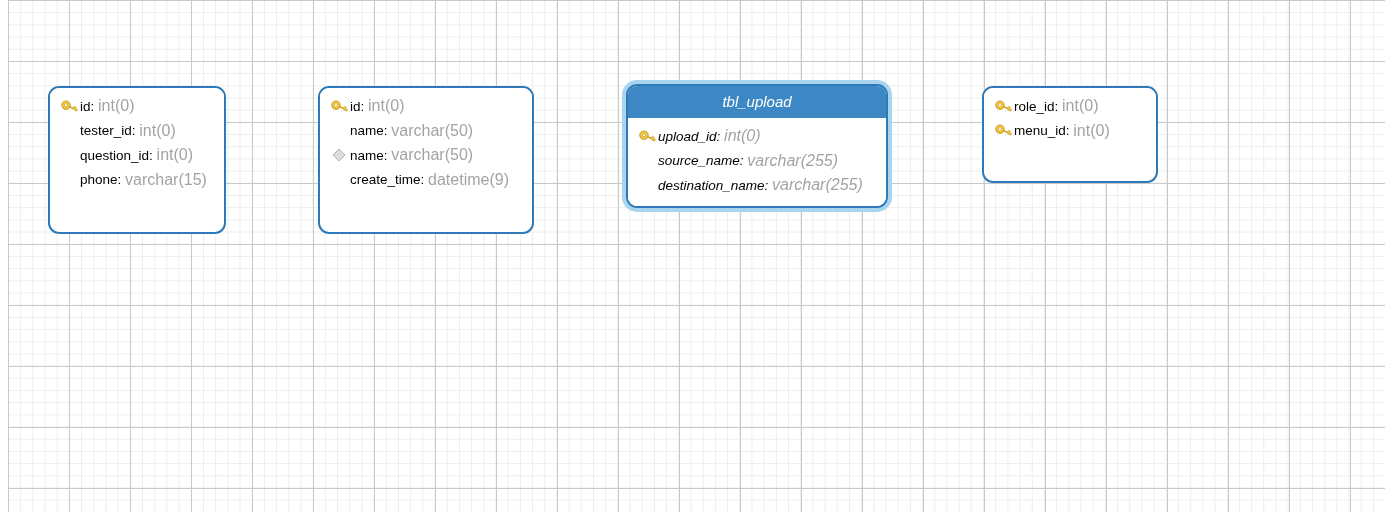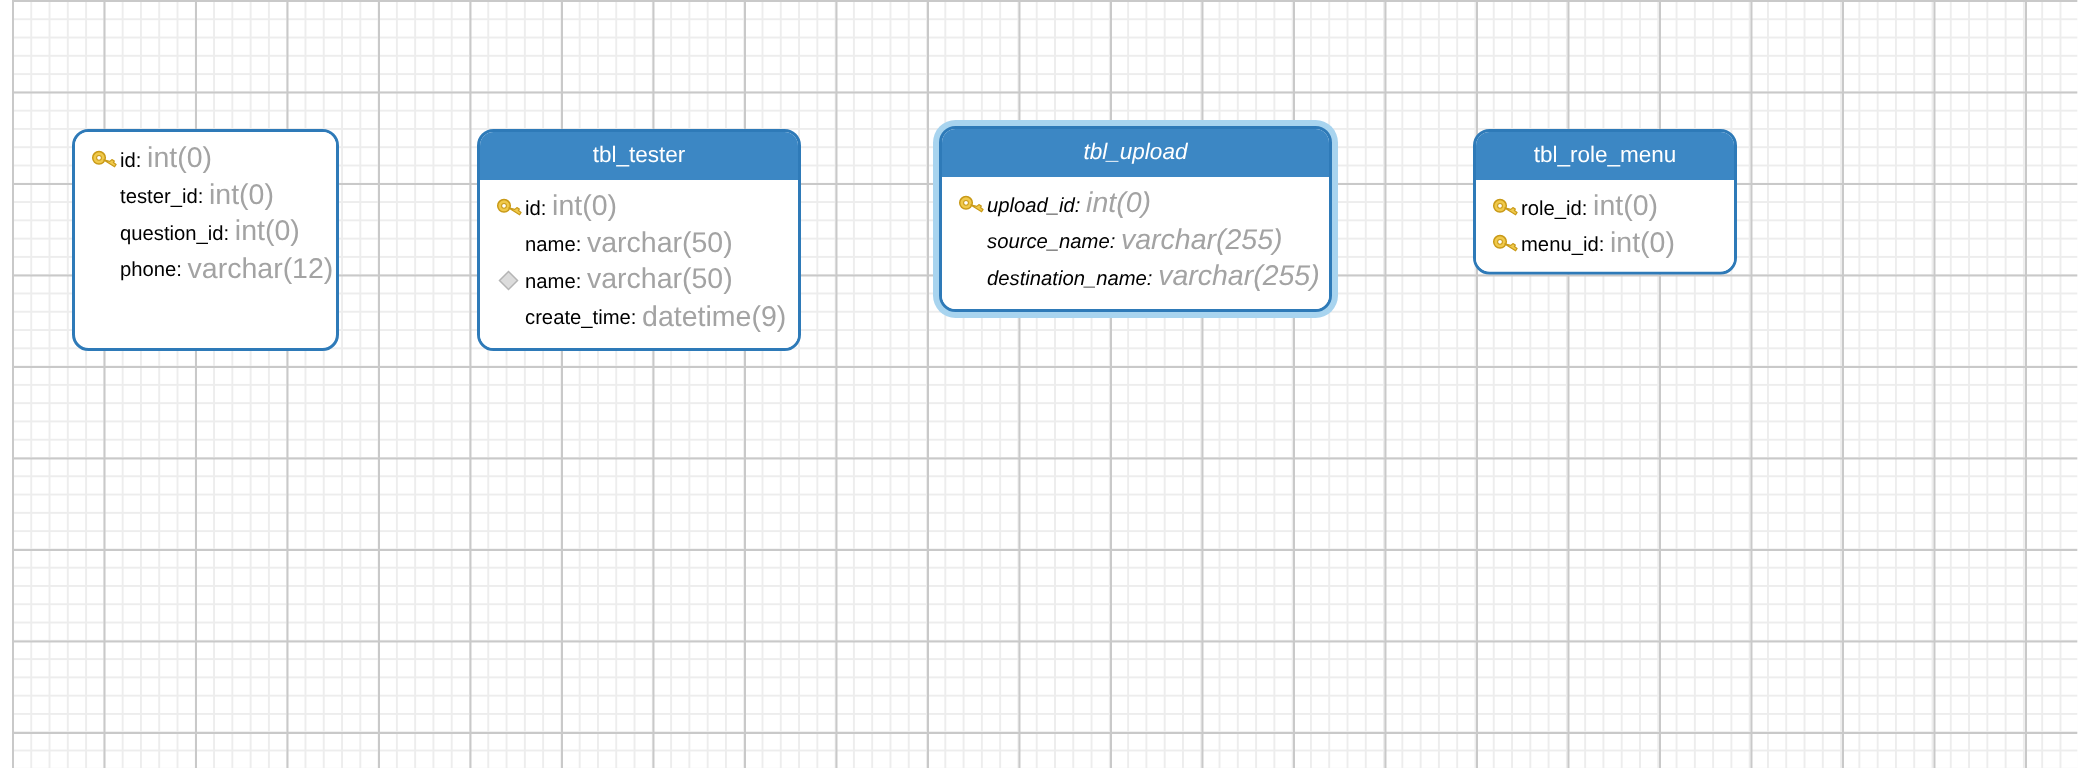--- a/index.html
+++ b/index.html
@@ -87,21 +87,21 @@
     height: 16px;
     display: flex;
     align-items: center;
     justify-content: center;
   }
   .field-text {
     font-size: 13.5px;
     color: #000000;
   }
   .field-type {
-    font-size: 19px;
+    font-size: 16px;
     color: #a3a3a3;
   }
 
   
   #watermark {
     position: absolute;
     right: 42px;
     bottom: 14px;
     font-size: 17px;
     color: #c3c6cb;
@@ -139,26 +139,25 @@
           <div class="field-row">
             <span class="field-icon"></span>
             <span class="field-text">question_id</span>
             <span class="field-text">:&nbsp;</span>
             <span class="field-type">int(0)</span>
           </div>
           <div class="field-row">
             <span class="field-icon"></span>
             <span class="field-text">phone</span>
             <span class="field-text">:&nbsp;</span>
-            <span class="field-type">varchar(12)</span>
+            <span class="field-type">varchar(15)</span>
           </div>
         </div>
       </div>
       <div class="table-card" style="left: 318px; top: 86px; width: 216px; height: 148px;">
-        <div class="table-header">tbl_tester</div>
         <div class="table-body">
           <div class="field-row">
             <span class="field-icon">
               <svg width="17" height="13" viewBox="0 0 17 13">
                 <circle cx="5" cy="5.2" r="4.2" fill="#f0c94b" stroke="#c99a18" stroke-width="1"></circle>
                 <circle cx="5" cy="5.2" r="1.6" fill="#ffffff" stroke="#c99a18" stroke-width="0.7"></circle>
                 <path d="M8.2 6.6 L15.4 11.2 L16.4 9.6 L14.6 8.4 L15.2 7.4 L13.6 6.4 L12.2 7.6 Z" fill="#f0c94b" stroke="#c99a18" stroke-width="0.8" stroke-linejoin="round"></path>
               </svg>
             </span>
             <span class="field-text">id</span>
@@ -212,21 +211,20 @@
           </div>
           <div class="field-row">
             <span class="field-icon"></span>
             <span class="field-text">destination_name</span>
             <span class="field-text">:&nbsp;</span>
             <span class="field-type">varchar(255)</span>
           </div>
         </div>
       </div>
       <div class="table-card" style="left: 982px; top: 86px; width: 176px; height: 97px;">
-        <div class="table-header">tbl_role_menu</div>
         <div class="table-body">
           <div class="field-row">
             <span class="field-icon">
               <svg width="17" height="13" viewBox="0 0 17 13">
                 <circle cx="5" cy="5.2" r="4.2" fill="#f0c94b" stroke="#c99a18" stroke-width="1"></circle>
                 <circle cx="5" cy="5.2" r="1.6" fill="#ffffff" stroke="#c99a18" stroke-width="0.7"></circle>
                 <path d="M8.2 6.6 L15.4 11.2 L16.4 9.6 L14.6 8.4 L15.2 7.4 L13.6 6.4 L12.2 7.6 Z" fill="#f0c94b" stroke="#c99a18" stroke-width="0.8" stroke-linejoin="round"></path>
               </svg>
             </span>
             <span class="field-text">role_id</span>

